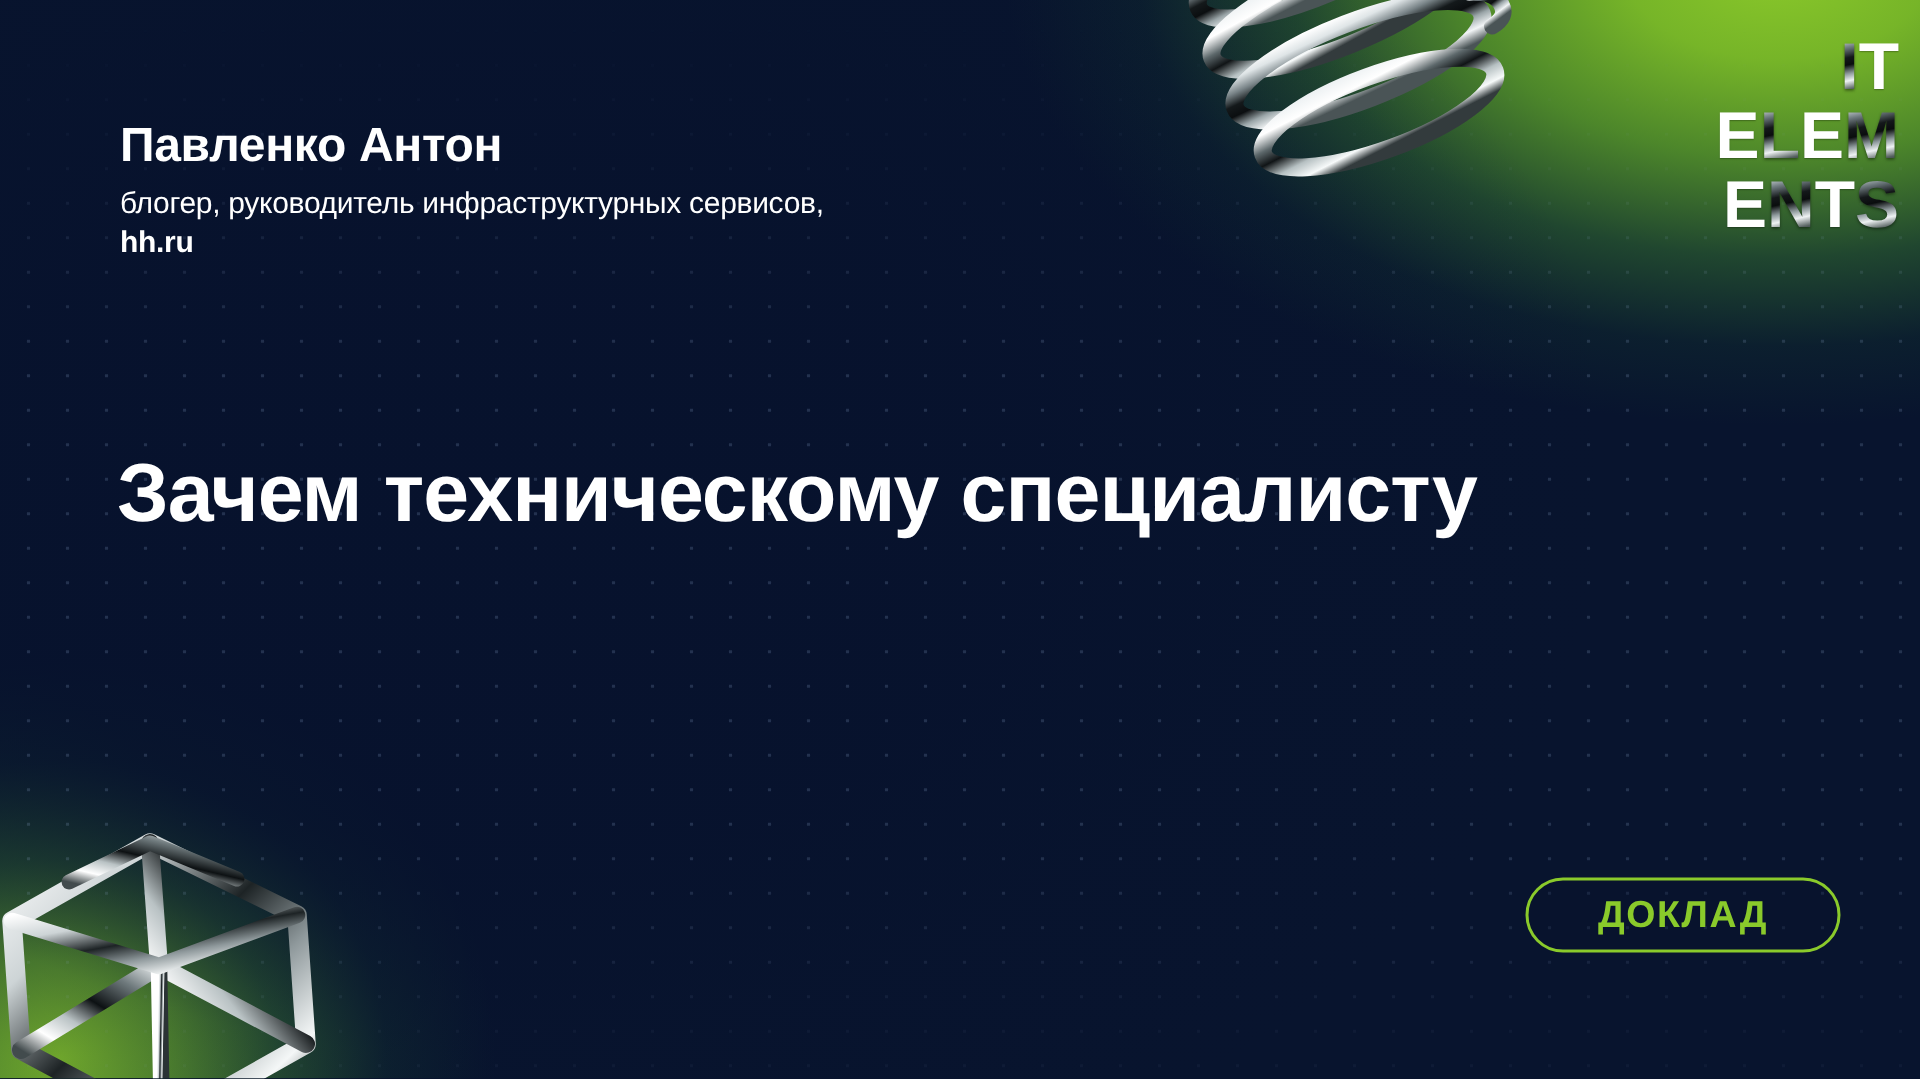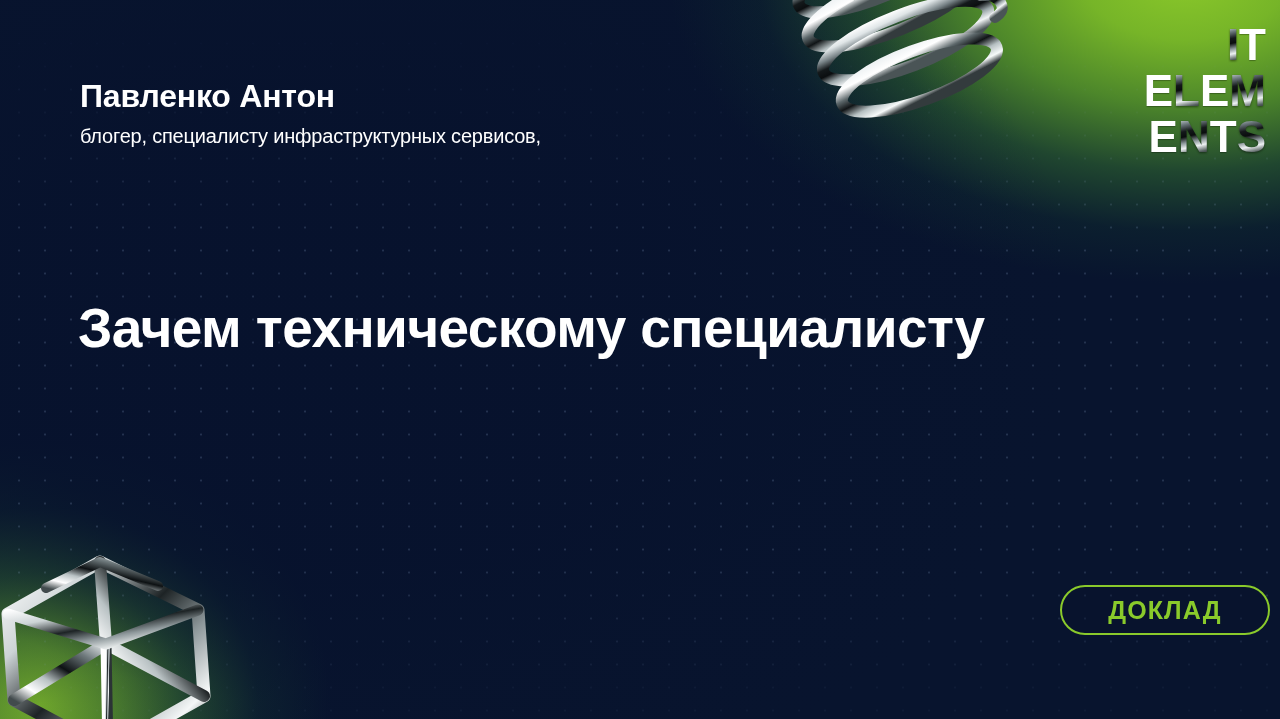--- a/index.html
+++ b/index.html
@@ -149,21 +149,21 @@
       #55605f 80%, #1b2122 90%, #9aa4a6 100%);
     -webkit-background-clip:text;
             background-clip:text;
     -webkit-text-fill-color:transparent;
     filter:drop-shadow(0 1px 1px rgba(0,0,0,0.45));
   }
 
   
   .badge{
     position:absolute;
-    left:1060px; top:585px;
+    left:1017px; top:585px;
     width:210px; height:50px;
     border:2px solid #8ACA2B;
     border-radius:25px;
     display:flex;
     align-items:center;
     justify-content:center;
     background:rgba(8,18,44,0.22);
   }
   .badge-label{
     color:#8ACA2B;
@@ -245,21 +245,22 @@
         <path d="M124 96 L126 202" stroke="url(#pchrome1)" stroke-width="11"></path>
         <path d="M26 66 L124 96 L216 62" stroke="url(#pchrome1)" stroke-width="11"></path>
         <path d="M64 40 L118 14 L176 38" stroke="url(#pchrome2)" stroke-width="10"></path>
         <path d="M70 176 L126 202 L184 176" stroke="url(#pchrome2)" stroke-width="10"></path>
       </g>
     </svg>
   </div>
 
   <div class="speaker">
     <div class="speaker-name">Павленко Антон</div>
-    <div class="speaker-role">блогер, специалисту инфраструктурных сервисов,</div>
+    <div class="speaker-role">блогер, руководитель инфраструктурных сервисов,</div>
+    <div class="speaker-org">hh.ru</div>
   </div>
 
   <h1 class="title">
     <span class="title-line">Зачем техническому специалисту</span>
   </h1>
 
   <div class="logo">
     <span class="logo-row r1">
       <span class="ltr ltr-chrome">I</span><span class="ltr ltr-white">T</span>
     </span>

